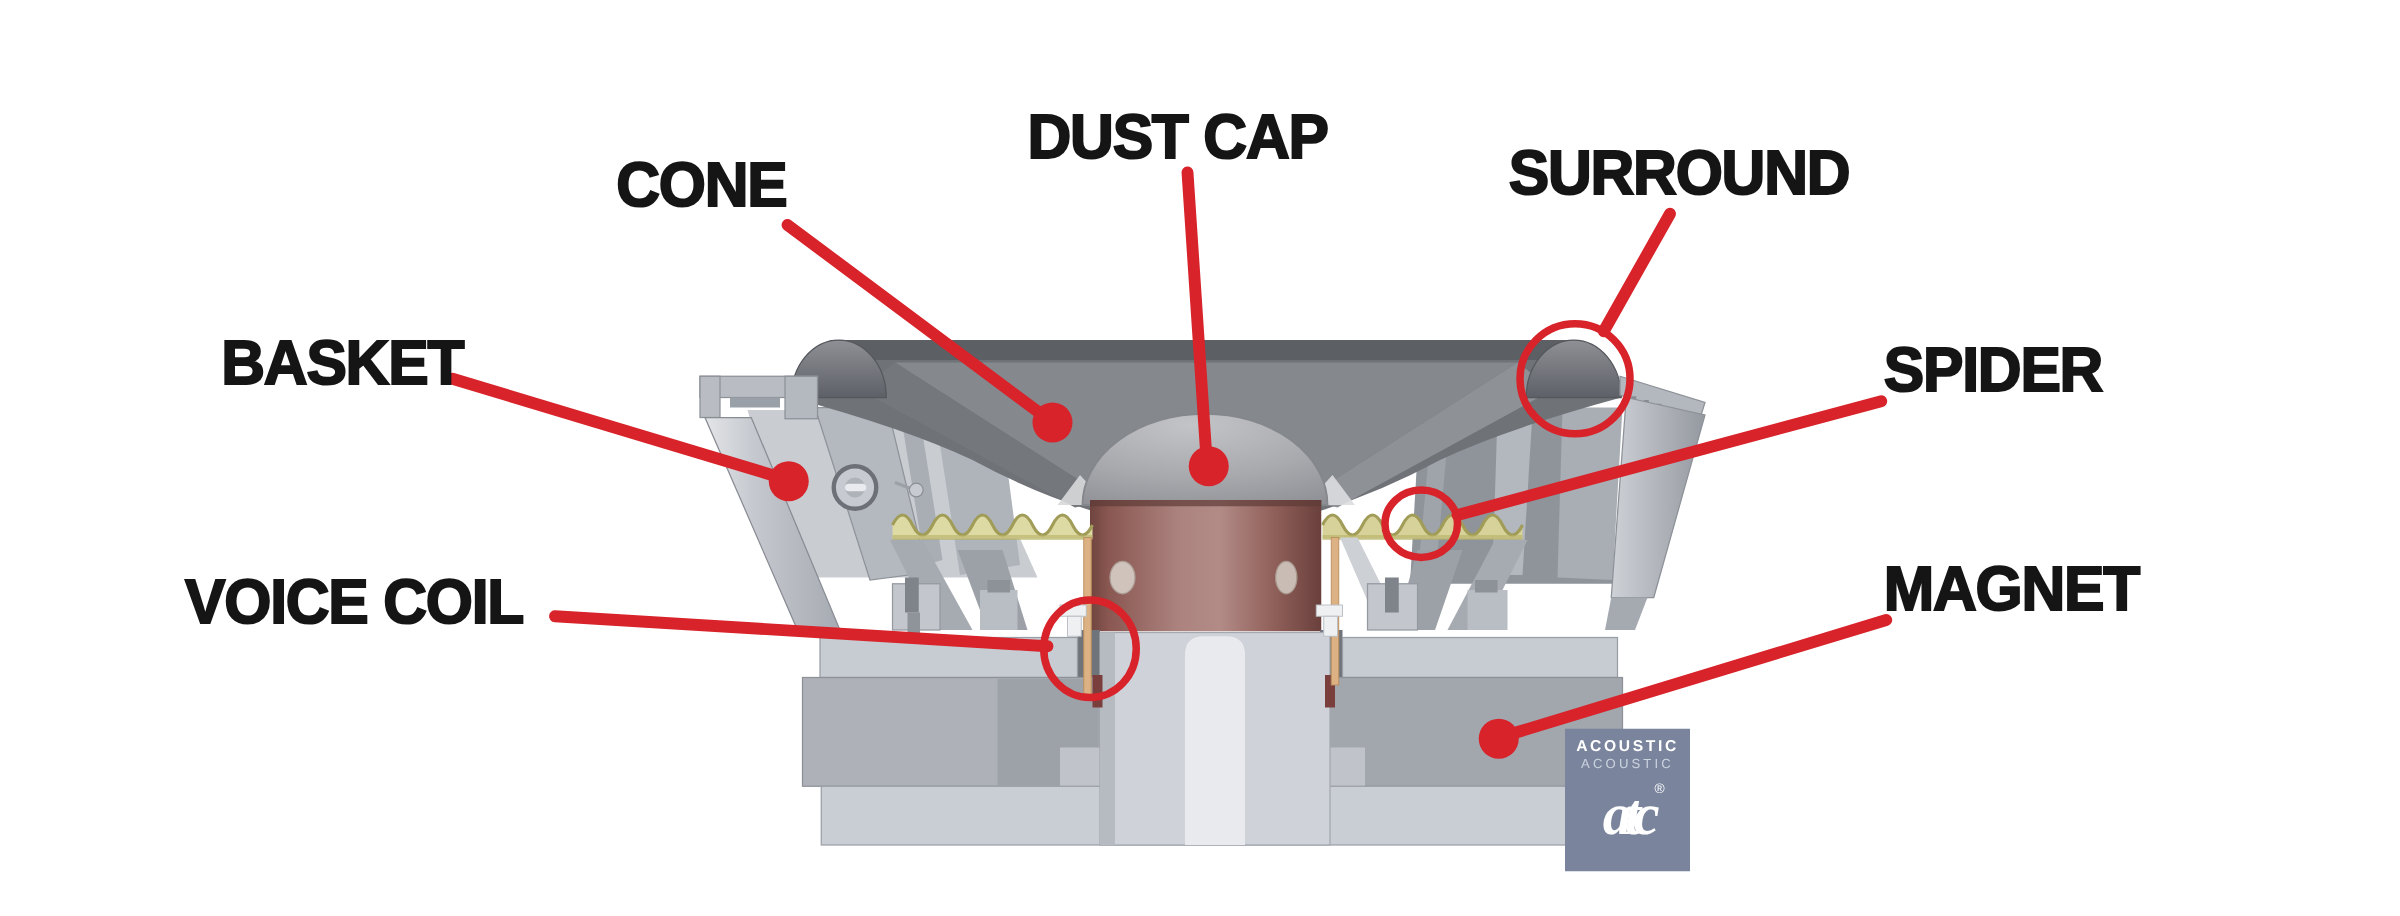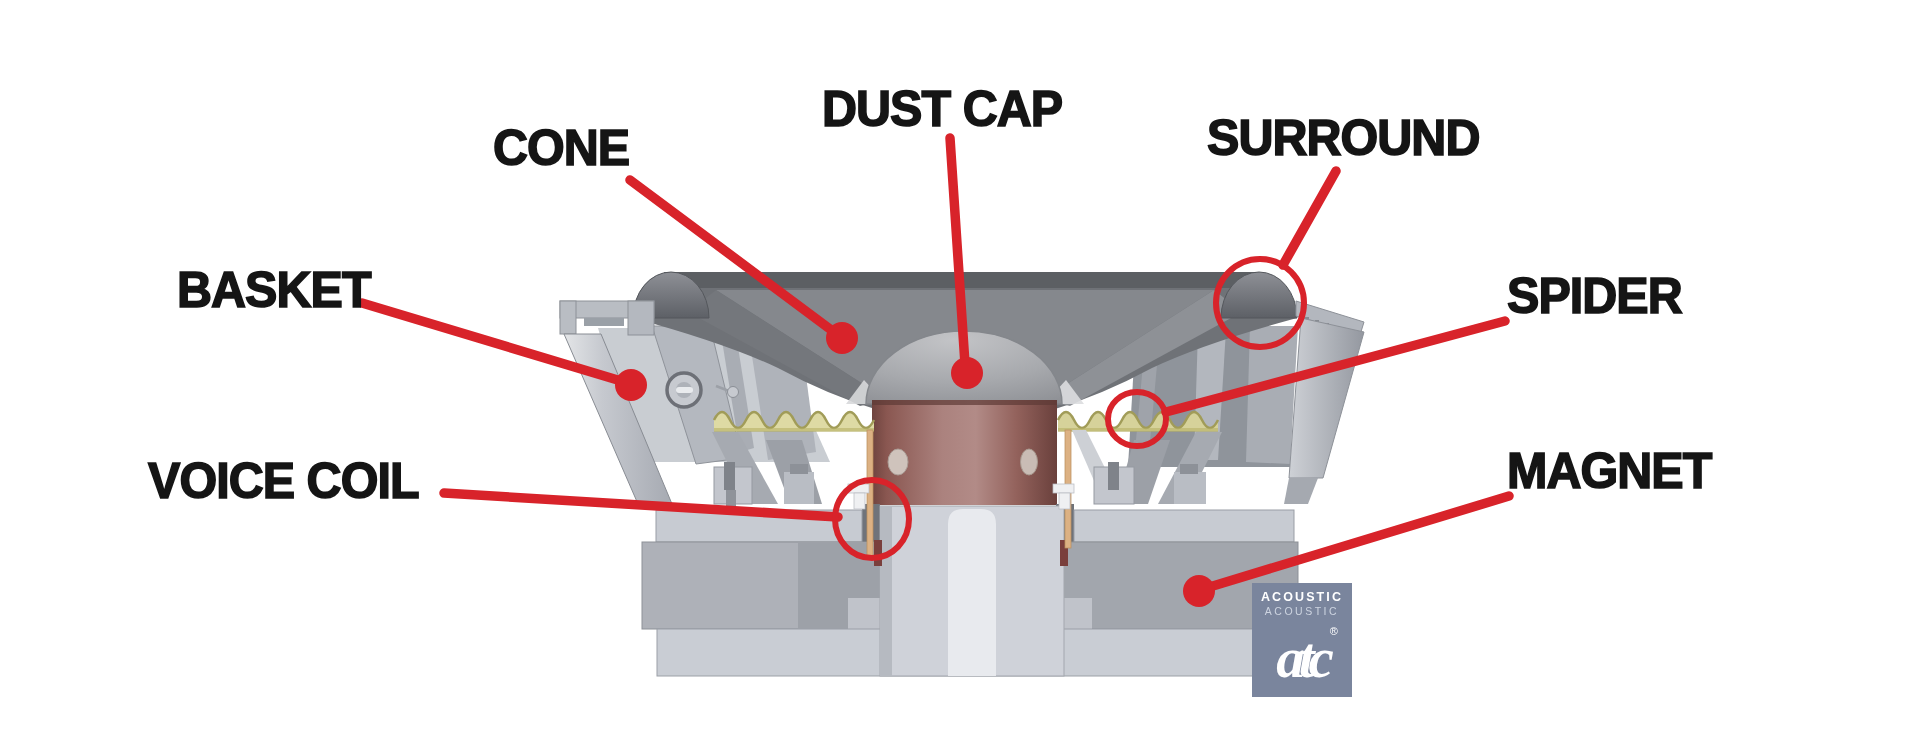--- a/index.html
+++ b/index.html
@@ -30,21 +30,21 @@
   .logo-line1{
     color:#ffffff;font-size:12.5px;font-weight:700;letter-spacing:2.1px;line-height:1.1;
   }
   .logo-line2{
     color:#cdd4e0;font-size:10.5px;font-weight:400;letter-spacing:2.5px;line-height:1.2;
   }
   .logo-mark-wrap{position:relative;margin-top:12px;}
   .logo-mark{
     font-family:"Liberation Serif","DejaVu Serif",serif;
     font-style:italic;font-weight:700;
-    font-size:57px;line-height:1;color:#ffffff;letter-spacing:-6px;
+    font-size:47px;line-height:1;color:#ffffff;letter-spacing:-6px;
   }
   .logo-reg{
     position:absolute;right:-10px;top:-4px;
     color:#ffffff;font-size:11px;font-style:normal;letter-spacing:0;
   }
 </style>
 </head>
 <body>
 
 <div id="stage">

